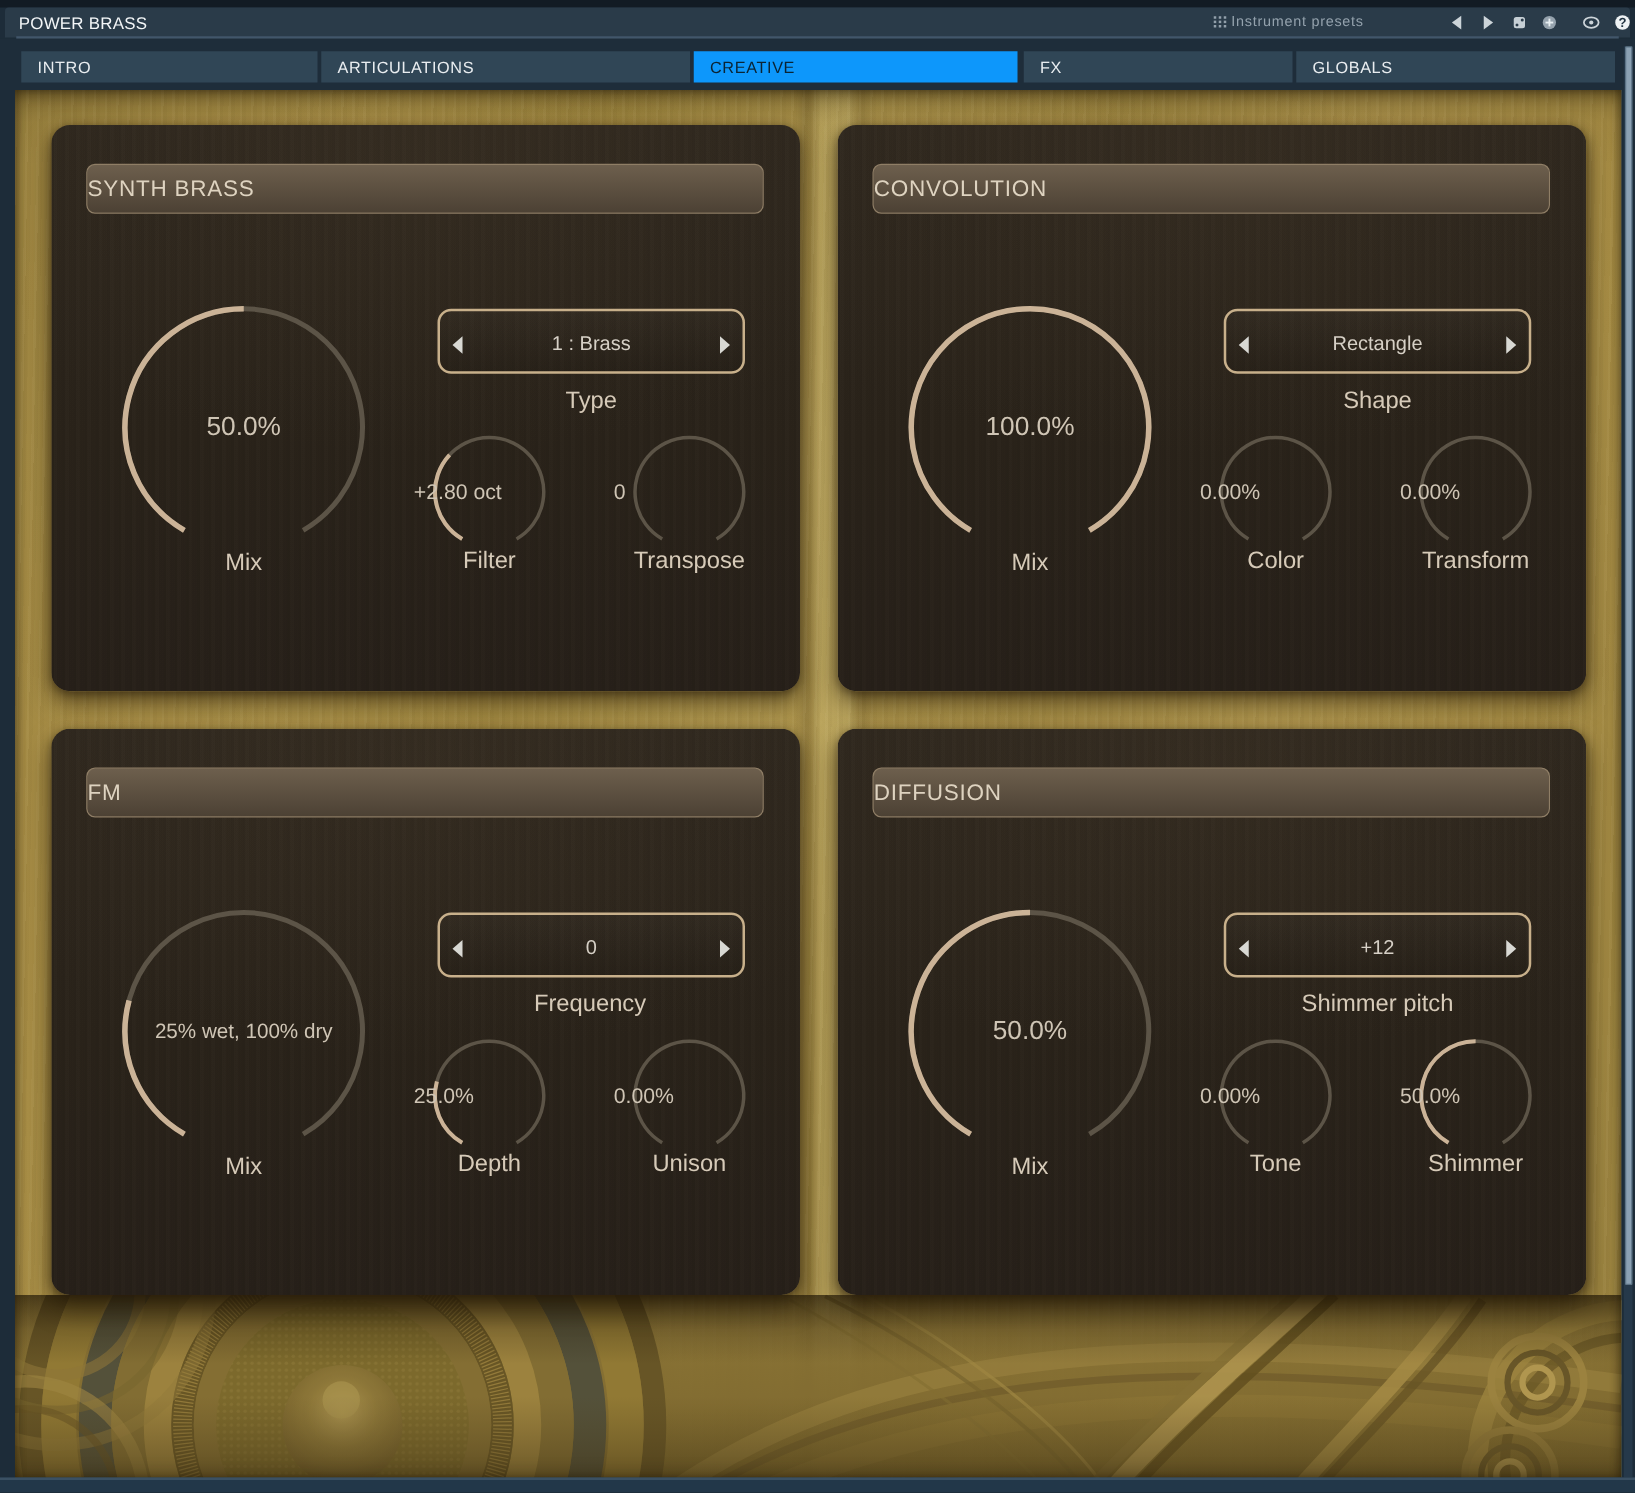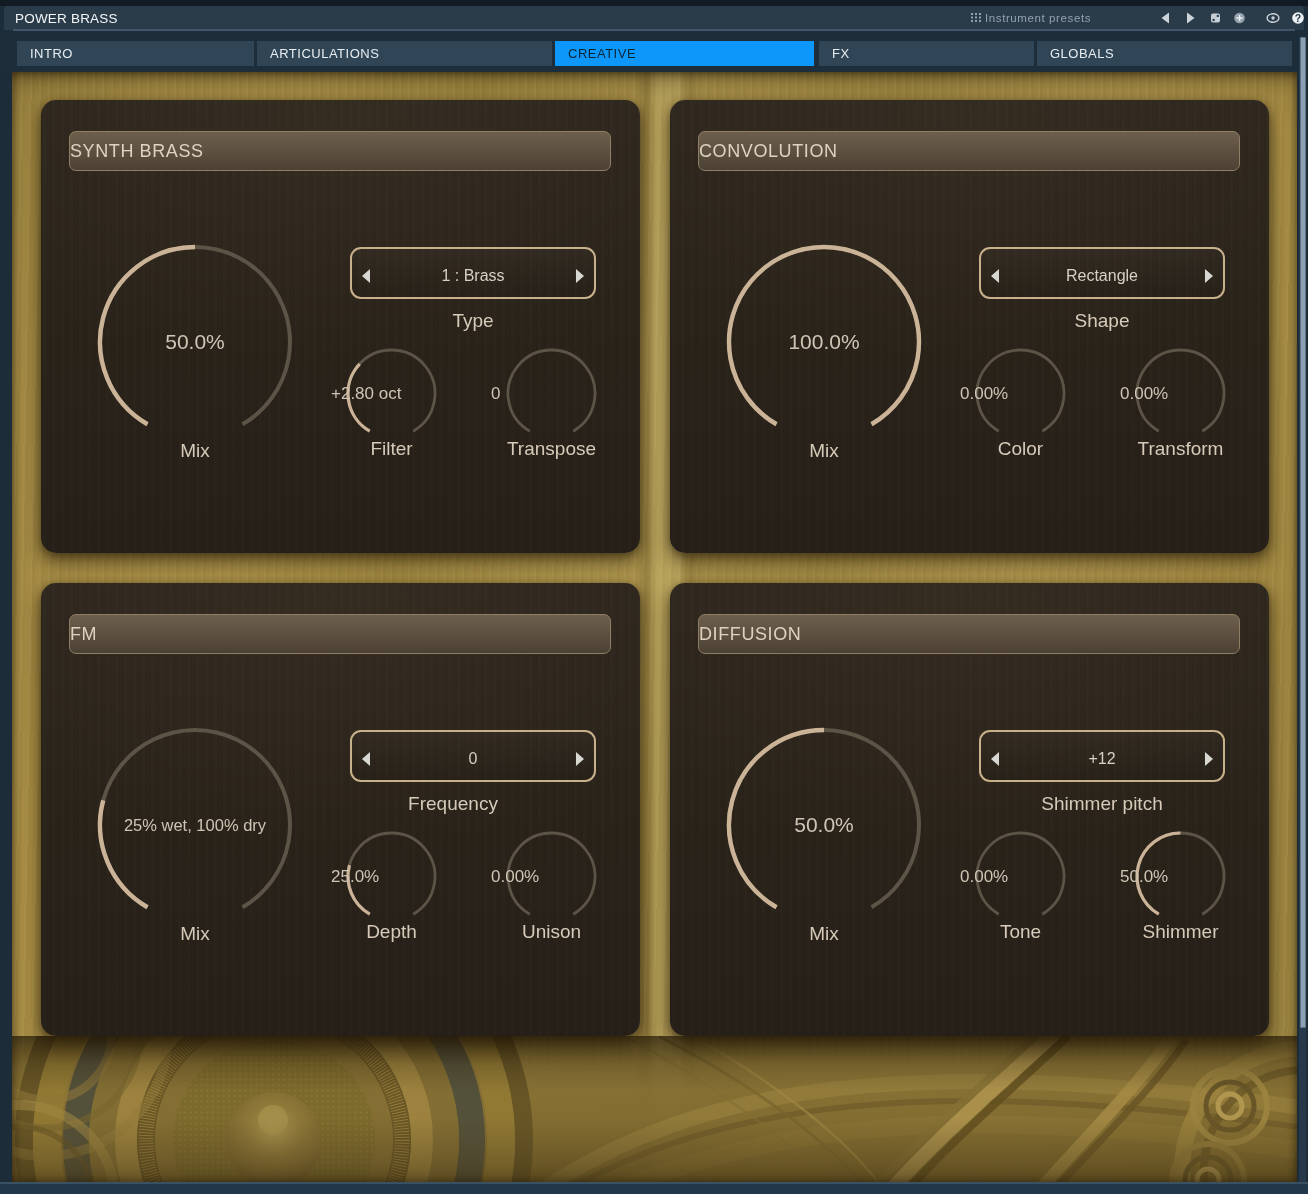--- a/index.html
+++ b/index.html
@@ -170,21 +170,21 @@
 <path d="M 488.75 331.17 A 43.5 43.5 0 1 1 532.25 331.17" fill="none" stroke="#5c5447" stroke-width="2.8" stroke-linecap="butt"></path>
 </svg>
 <div class="tbar"><span>FM</span></div>
 <div class="bval" style="font-size:16.5px">25% wet, 100% dry</div>
 <div class="lab" style="left:74px;top:338px;width:160px">Mix</div>
 <div class="sel">
         <span class="arl"></span>
         <span class="selv">0</span>
         <span class="arr"></span>
       </div>
-<div class="lab slab" style="left:312px;top:208px;width:200px">Frequency</div>
+<div class="lab slab" style="left:331px;top:208px;width:200px">Frequency</div>
 <div class="sval" style="left:290px">25.0%</div>
 <div class="sval" style="left:450px">0.00%</div>
 <div class="lab" style="left:270px;top:336px;width:161px">Depth</div>
 <div class="lab" style="left:430px;top:336px;width:161px">Unison</div>
 </div>
     <div class="panel" style="left:658px;top:511px">
 <svg width="599" height="453" style="position:absolute;left:0;top:0">
 <path d="M 106.50 324.27 A 95 95 0 1 1 201.50 324.27" fill="none" stroke="#5c5447" stroke-width="4" stroke-linecap="butt"></path>
 <path d="M 106.50 324.27 A 95 95 0 0 1 154.00 147.00" fill="none" stroke="#cbb397" stroke-width="4.4" stroke-linecap="butt"></path>
 <path d="M 328.75 331.17 A 43.5 43.5 0 1 1 372.25 331.17" fill="none" stroke="#5c5447" stroke-width="2.8" stroke-linecap="butt"></path>

